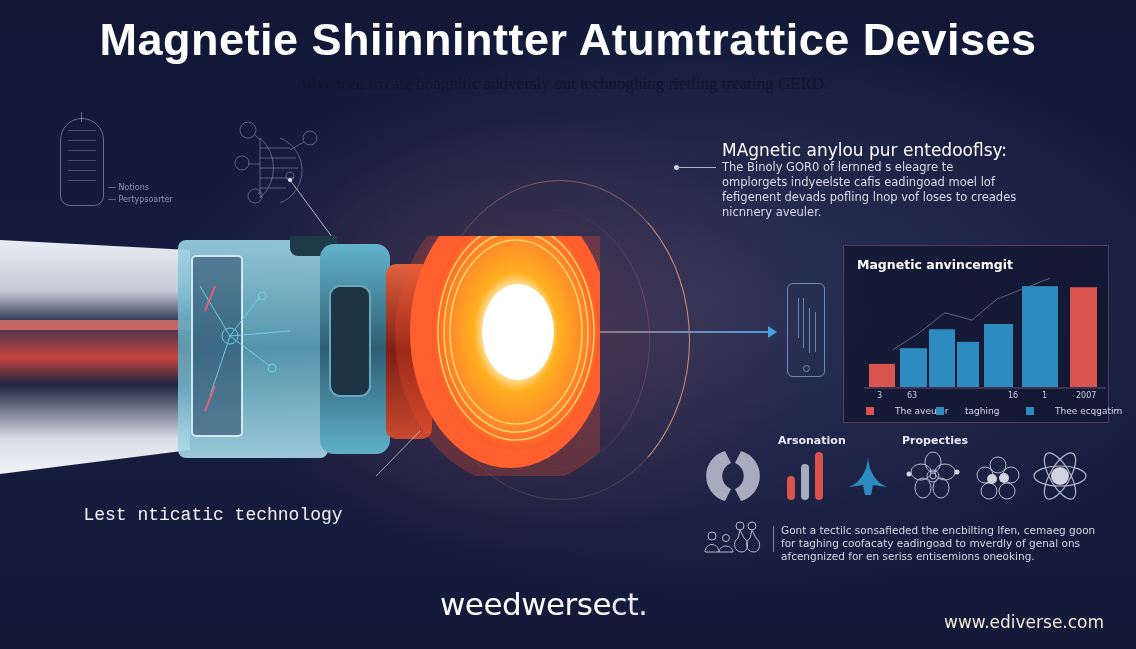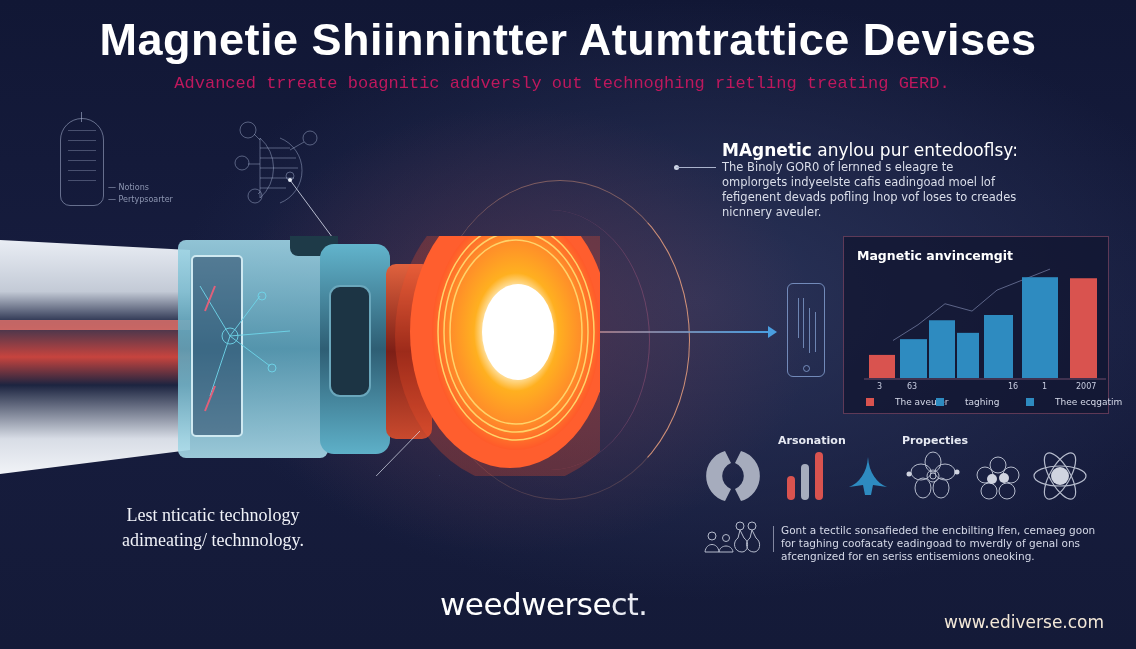--- a/index.html
+++ b/index.html
@@ -16,74 +16,74 @@
   .abs { position: absolute; }
 
   
   .title {
     left: 0; top: 14px; width: 1136px; text-align: center;
     font-family: Liberation Sans, sans-serif; font-weight: bold;
     font-size: 45px; letter-spacing: 0.5px; color: #ffffff;
   }
   .subtitle {
     left: 0; top: 74px; width: 1124px; text-align: center;
-    font-family: Liberation Mono, monospace; font-size: 17px; color: #be185d;
+    font-family: Liberation Serif, serif; font-size: 17px; color: #0f172a;
   }
 
   
   .capsule-sketch { left: 60px; top: 118px; width: 44px; height: 88px;
     border: 1px solid rgba(170,180,210,0.55); border-radius: 22px 22px 10px 10px; }
   .capsule-sketch::before { content: ""; position: absolute; left: 20px; top: -7px; width: 1px; height: 10px; background: rgba(170,180,210,0.6); }
   .sketch-lines { left: 68px; top: 130px; width: 28px; height: 60px;
     background: repeating-linear-gradient(180deg, rgba(170,180,210,0.35) 0 1px, transparent 1px 10px); }
   .sketch-legend { left: 108px; top: 182px; font-size: 8px; color: rgba(190,200,225,0.7); line-height: 12px; font-family: "DejaVu Sans", sans-serif; }
   .sketch-legend div::before { content: "— "; }
 
   .circuit-sketch { left: 230px; top: 118px; width: 100px; height: 90px; }
 
   
   .device { left: 0; top: 236px; width: 600px; height: 240px; }
 
   
   .right-heading { left: 722px; top: 140px; font-family: "DejaVu Sans", sans-serif; font-size: 17px; color: #fff; }
-  .right-heading b { font-weight: bold; }
+  .right-heading b { font-weight: normal; }
   .right-desc { left: 722px; top: 160px; width: 300px; font-family: "DejaVu Sans", sans-serif; font-size: 11.5px; line-height: 15px; color: #d9dde9; }
   .dash-line { left: 676px; top: 167px; width: 40px; height: 1px; background: #aab3cc; }
   .dash-dot { left: 674px; top: 165px; width: 5px; height: 5px; border-radius: 50%; background: #cfd6e6; }
 
   .phone { left: 787px; top: 283px; width: 38px; height: 94px; border: 1.5px solid rgba(140,170,220,0.75); border-radius: 6px; }
   .phone::after { content: ""; position: absolute; left: 15px; bottom: 4px; width: 5px; height: 5px; border: 1px solid rgba(140,170,220,0.75); border-radius: 50%; }
   .phone .bar { position: absolute; width: 1px; background: rgba(140,170,220,0.7); }
   .arrow-line { left: 552px; top: 331px; width: 218px; height: 2px; background: linear-gradient(90deg, rgba(255,140,120,0.6), #4a9ee0); }
   .arrow-head { left: 768px; top: 326px; width: 0; height: 0; border-left: 9px solid #4a9ee0; border-top: 6px solid transparent; border-bottom: 6px solid transparent; }
   .arc { left: 430px; top: 180px; width: 260px; height: 320px; border-radius: 50%;
     border-right: 1.5px solid rgba(250,170,130,0.8); border-top: 1.5px solid rgba(250,170,130,0.4); border-left: none; border-bottom: 1.5px solid rgba(250,170,130,0.2); }
   .arc2 { left: 450px; top: 210px; width: 200px; height: 260px; border-radius: 50%;
     border-right: 1px solid rgba(200,100,140,0.35); border-top: none; border-left: none; border-bottom: none; }
 
   
-  .chart-panel { left: 843px; top: 236px; width: 266px; height: 178px; border: 1px solid rgba(170,90,120,0.5);
+  .chart-panel { left: 843px; top: 245px; width: 266px; height: 178px; border: 1px solid rgba(170,90,120,0.5);
     background: rgba(18,22,48,0.75); }
   .chart-title { position: absolute; left: 13px; top: 11px; font-family: "DejaVu Sans", sans-serif; font-weight: bold; font-size: 12.5px; color: #fff; }
   .chart-svg { position: absolute; left: 0; top: 0; }
   .chart-ticks { position: absolute; left: 0; top: 145px; width: 270px; height: 12px; font-size: 8px; color: #c8cde0; font-family: "DejaVu Sans", sans-serif; }
   .chart-ticks span { position: absolute; }
   .chart-legend { position: absolute; left: 0; top: 160px; width: 270px; height: 14px; font-size: 9px; color: #d5d9e8; font-family: "DejaVu Sans", sans-serif; }
   .legend-item { position: absolute; display: flex; align-items: center; gap: 21px; white-space: nowrap; }
   .swatch { width: 8px; height: 8px; display: inline-block; }
 
   
   .icons-label { font-family: "DejaVu Sans", sans-serif; font-weight: bold; font-size: 11px; color: #e6e9f2; }
   .icon-box { position: absolute; }
 
   .bottom-desc { left: 781px; top: 524px; width: 330px; font-family: "DejaVu Sans", sans-serif; font-size: 10.5px; line-height: 13px; color: #d5d9e8; }
   .bottom-divider { left: 773px; top: 526px; width: 1px; height: 26px; background: rgba(200,205,225,0.6); }
 
   
-  .left-caption { left: 78px; top: 503px; width: 270px; text-align: center; font-family: Liberation Serif, serif; font-size: 18px; line-height: 25px; color: #f0f2f8; }
+  .left-caption { left: 78px; top: 503px; width: 270px; text-align: center; font-family: Liberation Mono, monospace; font-size: 18px; line-height: 25px; color: #f0f2f8; }
 
   
   .brand { left: 440px; top: 586px; font-family: "DejaVu Sans", sans-serif; font-size: 31px; color: #ffffff; letter-spacing: -0.5px; }
   .brand .suffix { font-weight: normal; font-size: 30px; color: #e8eaf2; margin-top: 37px; }
   .site-url { left: 944px; top: 612px; font-family: "DejaVu Sans", sans-serif; font-size: 17px; color: #f3e8d8; }
 </style>
 </head>
 <body>
 
 <div class="abs title">Magnetie Shiinnintter Atumtrattice Devises</div>
@@ -297,19 +297,18 @@
       <circle cx="50" cy="6" r="4"></circle>
     <path d="M38 10 L36 18 C30 22 32 32 40 32 C46 32 48 22 42 18 Z"></path>
     <path d="M50 10 L48 18 C42 22 44 32 52 32 C58 32 60 22 54 18 Z"></path>
   </g>
 </svg>
 <div class="abs bottom-divider"></div>
 <div class="abs bottom-desc">Gont a tectilc sonsafieded the encbilting Ifen, cemaeg goon for taghing coofacaty eadingoad to mverdly of genal ons afcengnized for en seriss entisemions oneoking.</div>
 
 <div class="abs left-caption">
   <div>Lest nticatic technology</div>
-  <div>adimeating/ technnology.</div>
 </div>
 
 <div class="abs brand">
   <span>weedwerse</span><span class="suffix">ct.</span>
 </div>
 <div class="abs site-url">www.ediverse.com</div>
 
 </body></html>

